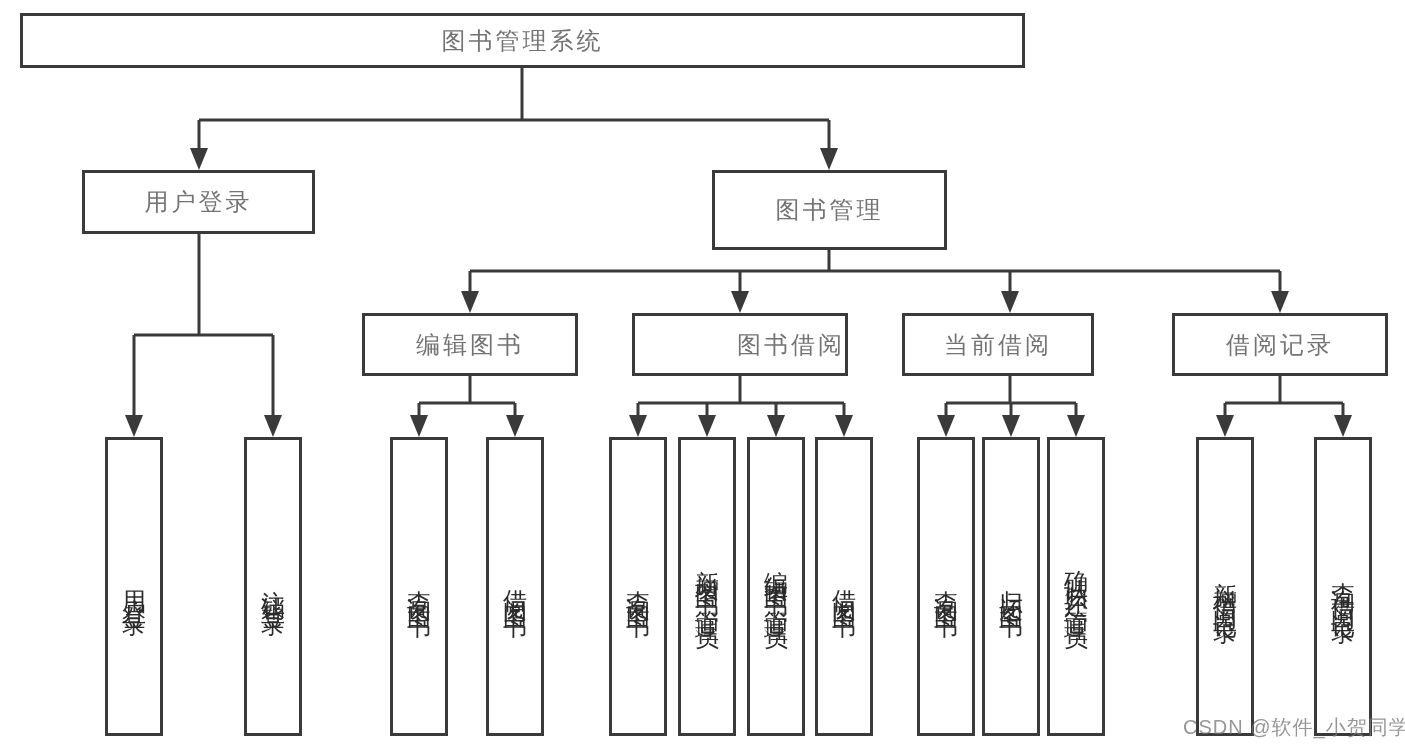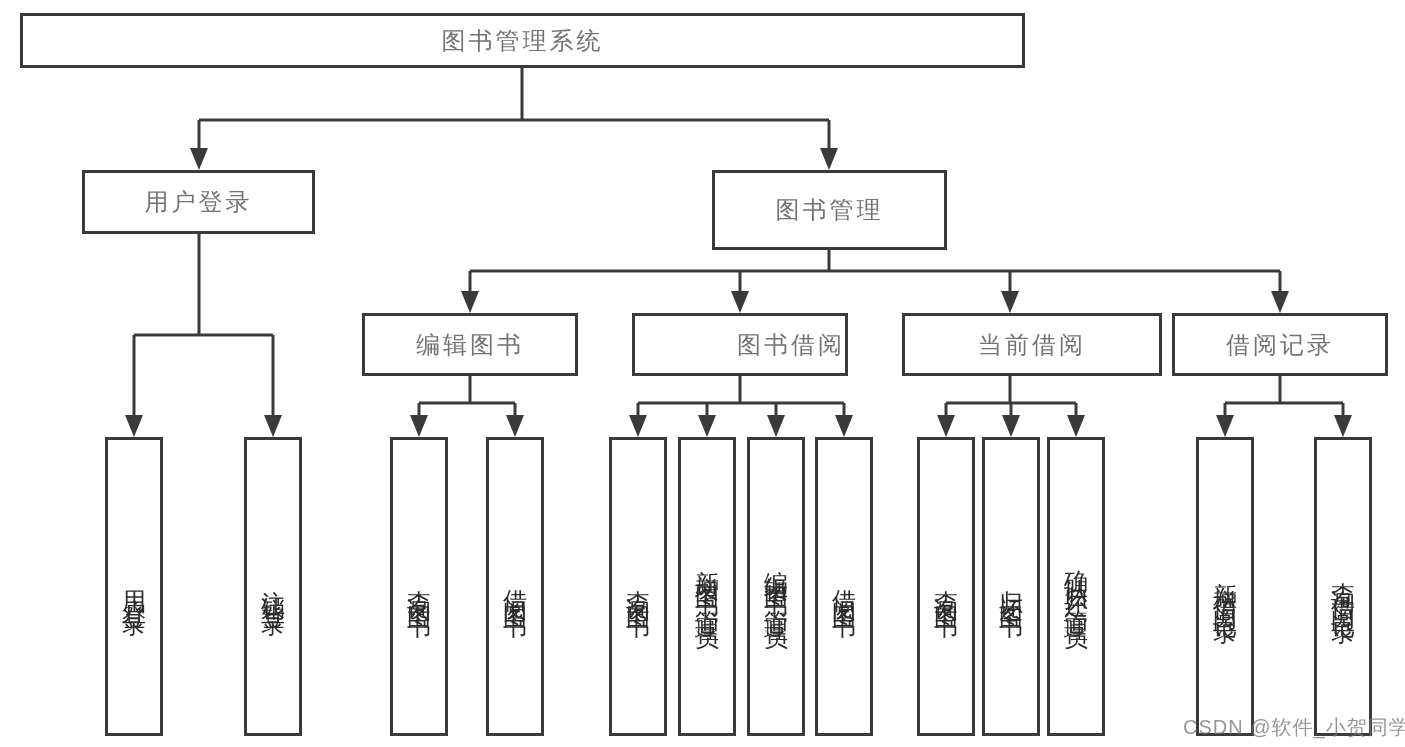--- a/index.html
+++ b/index.html
@@ -111,21 +111,21 @@
   <div class="box" style="left:712px; top:170px; width:235px; height:80px;">
     <span class="lbl">图书管理</span>
   </div>
 
   <div class="box" style="left:362px; top:313px; width:216px; height:63px;">
     <span class="lbl">编辑图书</span>
   </div>
   <div class="box" style="left:632px; top:313px; width:216px; height:63px;justify-content:flex-end;">
     <span class="lbl">图书借阅</span>
   </div>
-  <div class="box" style="left:902px; top:313px; width:260px; height:63px;text-align:right;">
+  <div class="box" style="left:902px; top:313px; width:192px; height:63px;text-align:right;">
     <span class="lbl">当前借阅</span>
   </div>
   <div class="box" style="left:1172px; top:313px; width:216px; height:63px;">
     <span class="lbl">借阅记录</span>
   </div>
 
   <div class="box" style="left:105px; top:437px; width:58px; height:299px;">
     <span class="vlbl">用户登录</span>
   </div>
   <div class="box" style="left:244px; top:437px; width:58px; height:299px;">

